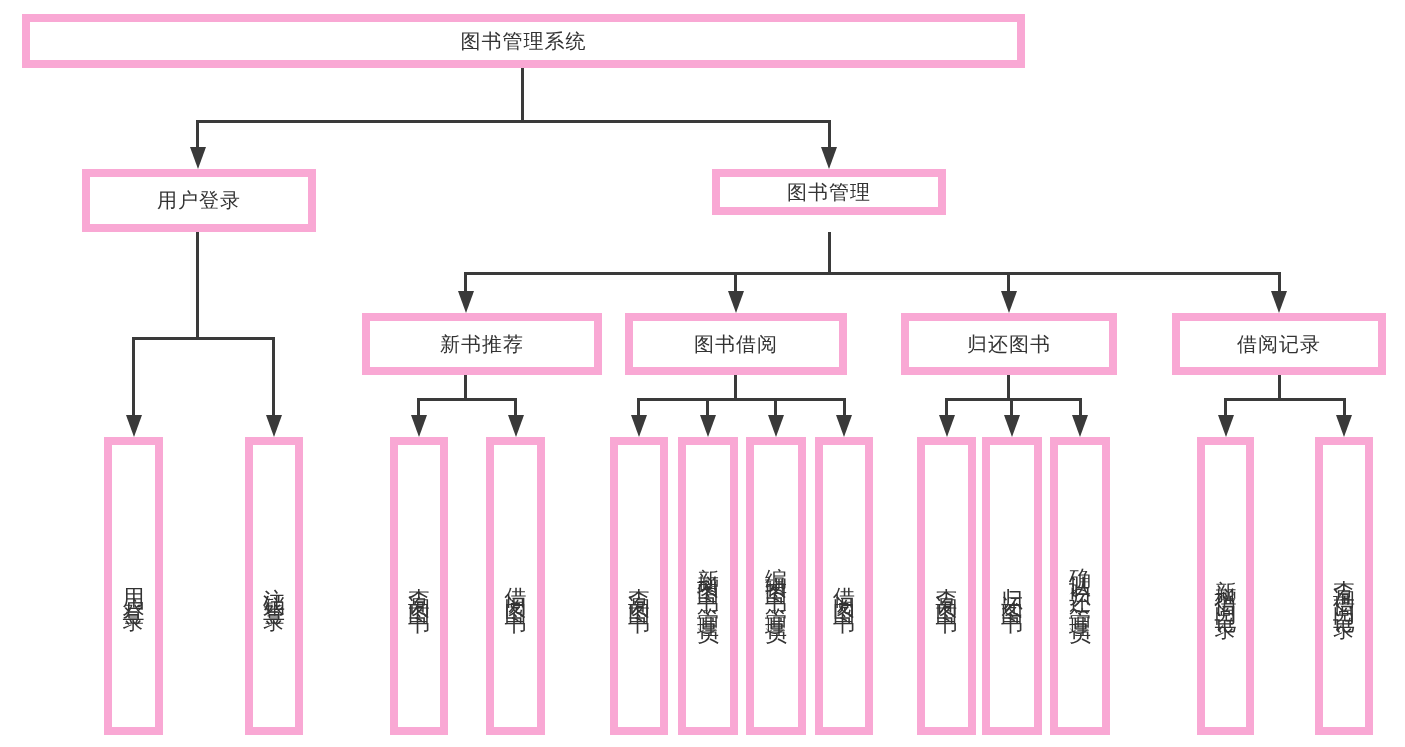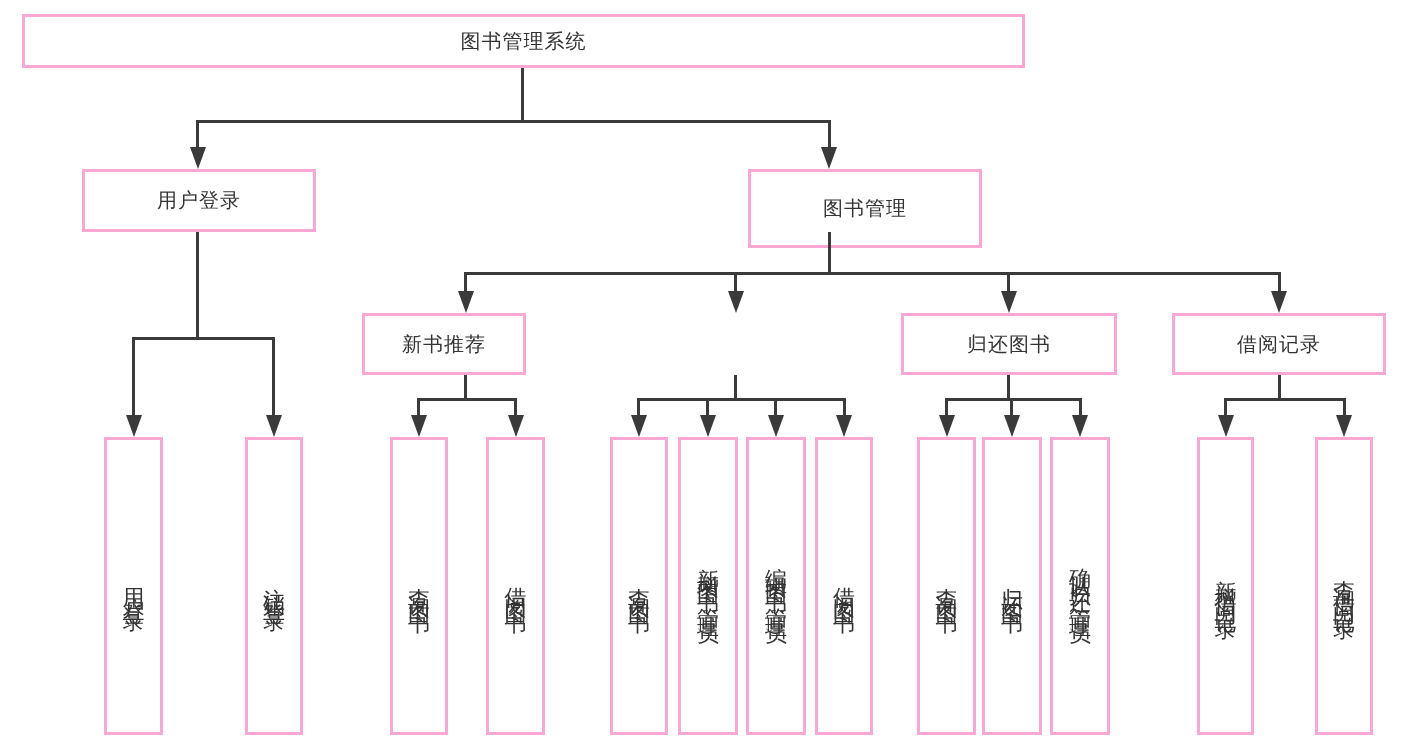--- a/index.html
+++ b/index.html
@@ -1,21 +1,21 @@
 <!DOCTYPE html>
 <html><head>
 <meta charset="utf-8">
 <style>
   html,body{margin:0;padding:0;background:#ffffff;}
   body{font-family:"Liberation Sans","DejaVu Sans",sans-serif;}
   .canvas{position:relative;width:1405px;height:747px;background:#ffffff;overflow:hidden;}
   .box{
     position:absolute;
     box-sizing:border-box;
-    border:3px solid #f9a8d4;
+    border:8px solid #f9a8d4;
     background:#ffffff;
     display:flex;
     align-items:center;
     justify-content:center;
     color:#333333;
     font-size:20px;
     letter-spacing:1px;
     text-align:center;
   }
   .vbox{
@@ -59,21 +59,21 @@
   <div class="vline" style="left:521px;top:68px;height:52px;"></div>
   <div class="hline" style="left:196px;top:120px;width:635px;"></div>
   <div class="vline" style="left:196px;top:120px;height:27px;"></div>
   <div class="arrow" style="left:190px;top:147px;"></div>
   <div class="vline" style="left:828px;top:120px;height:27px;"></div>
   <div class="arrow" style="left:821px;top:147px;"></div>
 
   <div class="box" style="left:82px;top:169px;width:234px;height:63px;">
     <span>用户登录</span>
   </div>
-  <div class="box" style="left:748px;top:169px;width:234px;height:79px;align-items:center;">
+  <div class="box" style="left:712px;top:169px;width:234px;height:46px;align-items:center;">
     <span>图书管理</span>
   </div>
 
   <div class="vline" style="left:196px;top:232px;height:105px;"></div>
   <div class="hline" style="left:132px;top:337px;width:143px;"></div>
   <div class="vline" style="left:132px;top:337px;height:78px;"></div>
   <div class="arrow" style="left:126px;top:415px;"></div>
   <div class="vline" style="left:272px;top:337px;height:78px;"></div>
   <div class="arrow" style="left:266px;top:415px;"></div>
 
@@ -81,22 +81,25 @@
   <div class="hline" style="left:464px;top:272px;width:817px;"></div>
   <div class="vline" style="left:464px;top:272px;height:19px;"></div>
   <div class="arrow" style="left:458px;top:291px;"></div>
   <div class="vline" style="left:734px;top:272px;height:19px;"></div>
   <div class="arrow" style="left:728px;top:291px;"></div>
   <div class="vline" style="left:1007px;top:272px;height:19px;"></div>
   <div class="arrow" style="left:1001px;top:291px;"></div>
   <div class="vline" style="left:1278px;top:272px;height:19px;"></div>
   <div class="arrow" style="left:1271px;top:291px;"></div>
 
-  <div class="box" style="left:362px;top:313px;width:164px;height:62px;">
+  <div class="box" style="left:362px;top:313px;width:240px;height:62px;">
     <span>新书推荐</span>
+  </div>
+  <div class="box" style="left:625px;top:313px;width:222px;height:62px;">
+    <span>图书借阅</span>
   </div>
   <div class="box" style="left:901px;top:313px;width:216px;height:62px;">
     <span>归还图书</span>
   </div>
   <div class="box" style="left:1172px;top:313px;width:214px;height:62px;">
     <span>借阅记录</span>
   </div>
 
   <div class="vline" style="left:464px;top:375px;height:23px;"></div>
   <div class="hline" style="left:417px;top:398px;width:100px;"></div>

